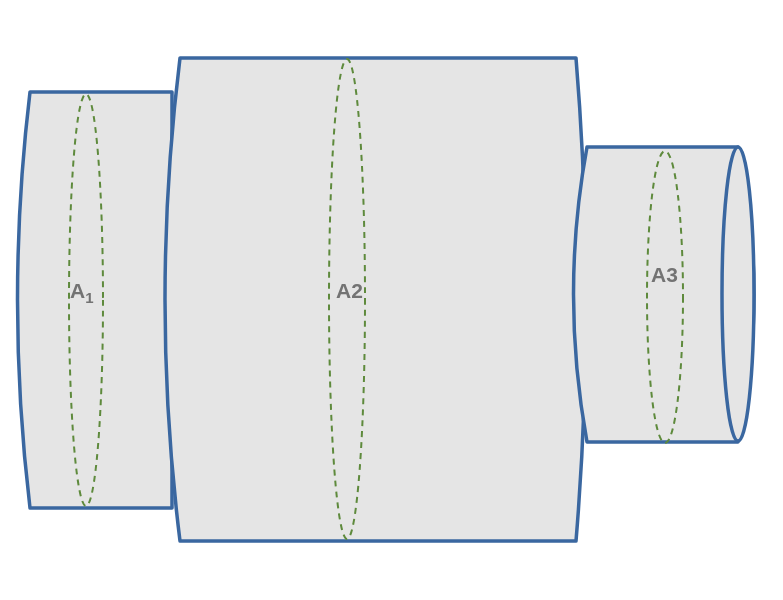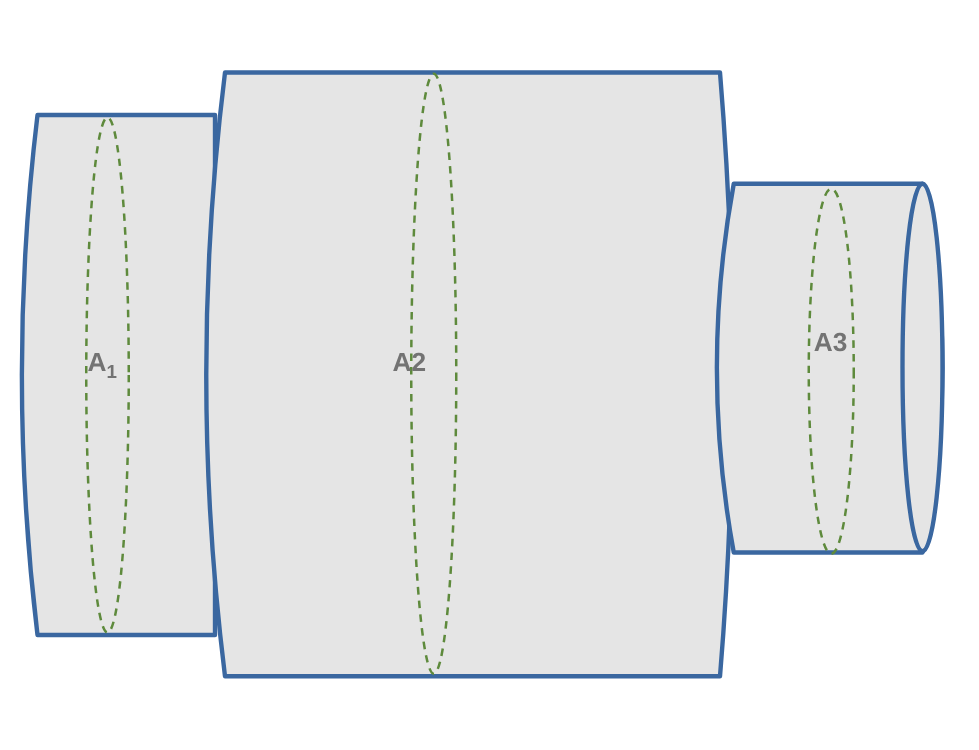--- a/index.html
+++ b/index.html
@@ -22,15 +22,15 @@
     <path d="M587,147 L738,147 Q770,294 738,442 L587,442 Q560,294 587,147 Z" fill="#E5E5E5" stroke="#3A67A0" stroke-width="3.5" stroke-linejoin="round"></path>
 
     <ellipse cx="738" cy="294" rx="16" ry="147" fill="#E5E5E5" stroke="#3A67A0" stroke-width="3.5"></ellipse>
 
     <ellipse cx="86" cy="300" rx="17" ry="206" fill="none" stroke="#5E8A3C" stroke-width="2" stroke-dasharray="6,5"></ellipse>
     <ellipse cx="347" cy="299" rx="18" ry="240" fill="none" stroke="#5E8A3C" stroke-width="2" stroke-dasharray="6,5"></ellipse>
     <ellipse cx="665" cy="297" rx="18" ry="146" fill="none" stroke="#5E8A3C" stroke-width="2" stroke-dasharray="6,5"></ellipse>
   </svg>
 
   <div class="lbl" style="left:70px;top:279px;"><span>A</span><sub>1</sub></div>
-  <div class="lbl" style="left:314px;top:279px;">A2</div>
+  <div class="lbl" style="left:336px;top:279px;">A2</div>
   <div class="lbl" style="left:651px;top:263px;">A3</div>
 </div>
 
 </body></html>

